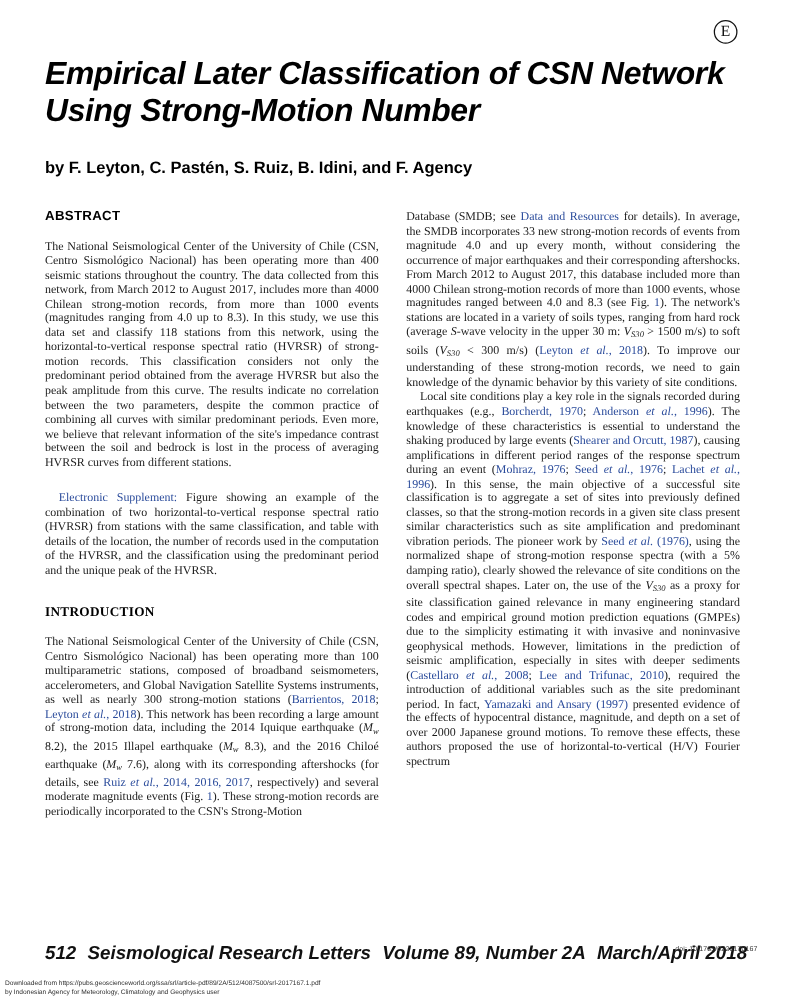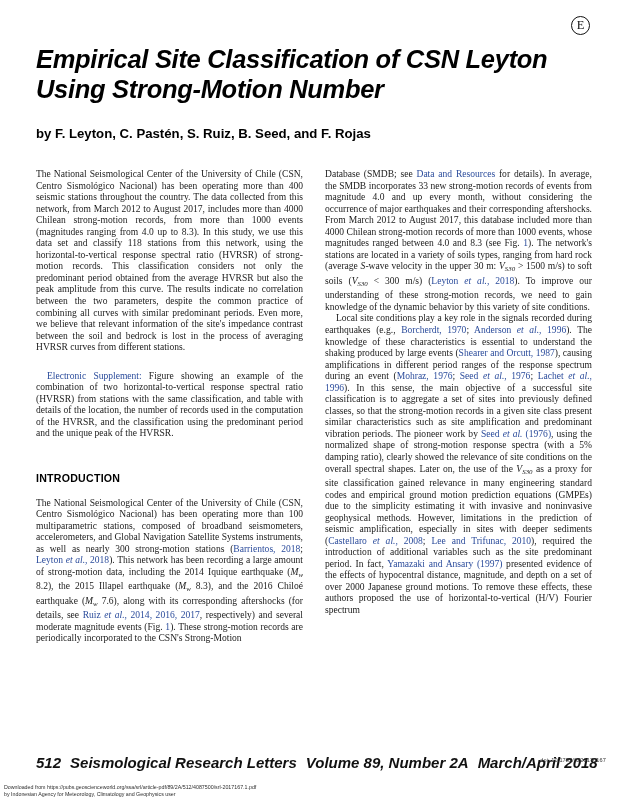--- a/index.html
+++ b/index.html
@@ -82,21 +82,21 @@
 
   h2.section {
     font-family: "Liberation Sans", sans-serif;
     font-weight: bold;
     font-size: 10.6px;
     letter-spacing: 0.25px;
     margin: 0 0 12px 0;
     color: #000;
     text-align: left;
   }
-  h2.section.spaced { margin-top: 34px; }
+  h2.section.spaced { margin-top: 22px; font-family: Liberation Serif, serif; }
 
   p.para {
     margin: 0;
     text-indent: 0;
   }
   p.para + p.para { margin-top: 0; text-indent: 11px; }
   p.gap { margin-top: 11px; }
 
   .supp-label {
     color: #2a4b9b;
@@ -146,28 +146,29 @@
   }
 </style>
 </head>
 <body>
 
 <div class="page">
 
   <div class="emark">E</div>
 
   <div class="title">
-    <span>Empirical Site Classification of CSN Leyton</span><br>
+    <span>Empirical Later Classification of CSN Network</span><br>
     <span>Using Strong-Motion Number</span>
   </div>
 
-  <div class="byline">by F. Leyton, C. Pastén, S. Ruiz, B. Seed, and F. Rojas</div>
+  <div class="byline">by F. Leyton, C. Pastén, S. Ruiz, B. Idini, and F. Agency</div>
 
   <div class="col col-left">
 
+    <h2 class="section">ABSTRACT</h2>
 
     <p class="para">The National Seismological Center of the University of Chile (CSN, Centro Sismológico Nacional) has been operating more than 400 seismic stations throughout the country. The data collected from this network, from March 2012 to August 2017, includes more than 4000 Chilean strong-motion records, from more than 1000 events (magnitudes ranging from 4.0 up to 8.3). In this study, we use this data set and classify 118 stations from this network, using the horizontal-to-vertical response spectral ratio (HVRSR) of strong-motion records. This classification considers not only the predominant period obtained from the average HVRSR but also the peak amplitude from this curve. The results indicate no correlation between the two parameters, despite the common practice of combining all curves with similar predominant periods. Even more, we believe that relevant information of the site's impedance contrast between the soil and bedrock is lost in the process of averaging HVRSR curves from different stations.</p>
 
     <p class="para gap" style="margin-top:17px"><span class="supp-label">Electronic Supplement:</span><span> Figure showing an example of the combination of two horizontal-to-vertical response spectral ratio (HVRSR) from stations with the same classification, and table with details of the location, the number of records used in the computation of the HVRSR, and the classification using the predominant period and the unique peak of the HVRSR.</span></p>
 
     <h2 class="section spaced">INTRODUCTION</h2>
 
     <p class="para"><span>The National Seismological Center of the University of Chile (CSN, Centro Sismológico Nacional) has been operating more than 100 multiparametric stations, composed of broadband seismometers, accelerometers, and Global Navigation Satellite Systems instruments, as well as nearly 300 strong-motion stations (</span><a class="cite" href="#">Barrientos, 2018</a><span>; </span><a class="cite" href="#"><span>Leyton </span><span class="it">et al.</span><span>, 2018</span></a><span>). This network has been recording a large amount of strong-motion data, including the 2014 Iquique earthquake (</span><span class="it">M</span><span class="sub it">w</span><span> 8.2), the 2015 Illapel earthquake (</span><span class="it">M</span><span class="sub it">w</span><span> 8.3), and the 2016 Chiloé earthquake (</span><span class="it">M</span><span class="sub it">w</span><span> 7.6), along with its corresponding aftershocks (for details, see </span><a class="cite" href="#"><span>Ruiz </span><span class="it">et al.</span><span>, 2014, 2016, 2017</span></a><span>, respectively) and several moderate magnitude events (Fig. </span><a class="cite" href="#">1</a><span>). These strong-motion records are periodically incorporated to the CSN's Strong-Motion</span></p>
   </div>
 

